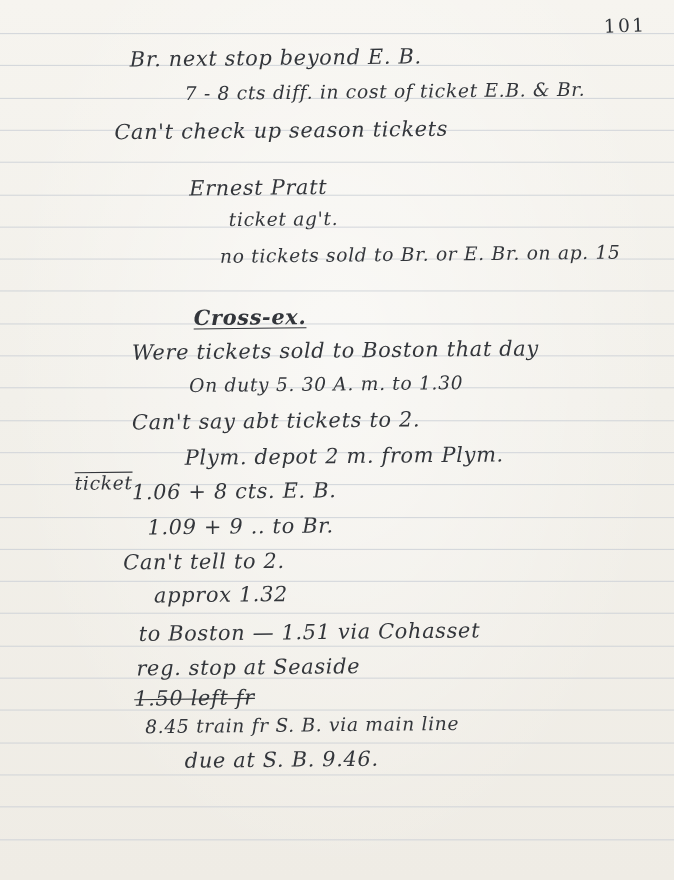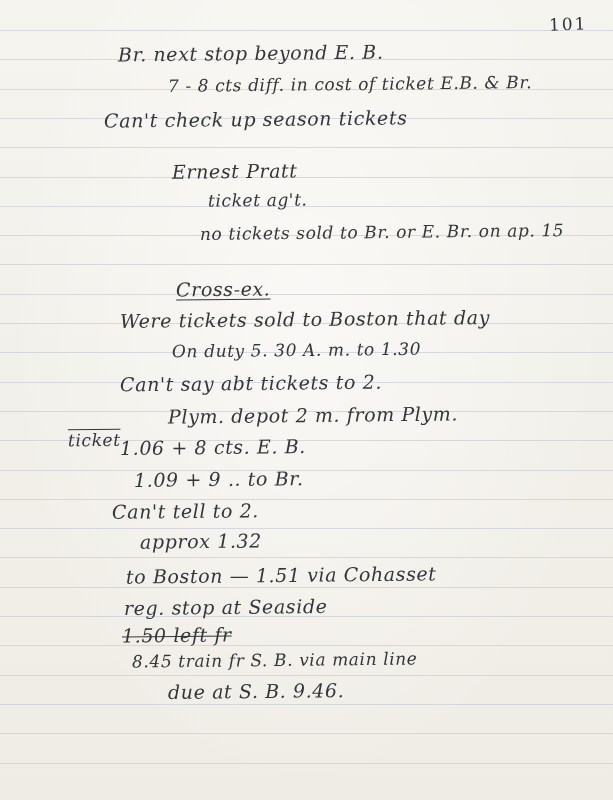--- a/index.html
+++ b/index.html
@@ -64,20 +64,21 @@
     white-space: nowrap;
     line-height: 1;
     font-size: 19px;
     letter-spacing: 0.6px;
   }
   .hw.small { font-size: 17px; }
   .hw.underline {
     text-decoration: underline;
     text-underline-offset: 3px;
     text-decoration-thickness: 1px;
+    font-weight: bold;
   }
   .hw.strike {
     text-decoration: line-through;
     text-decoration-thickness: 1px;
   }
   .t2 { transform: rotate(-0.6deg); }
 </style>
 </head>
 <body>
 

